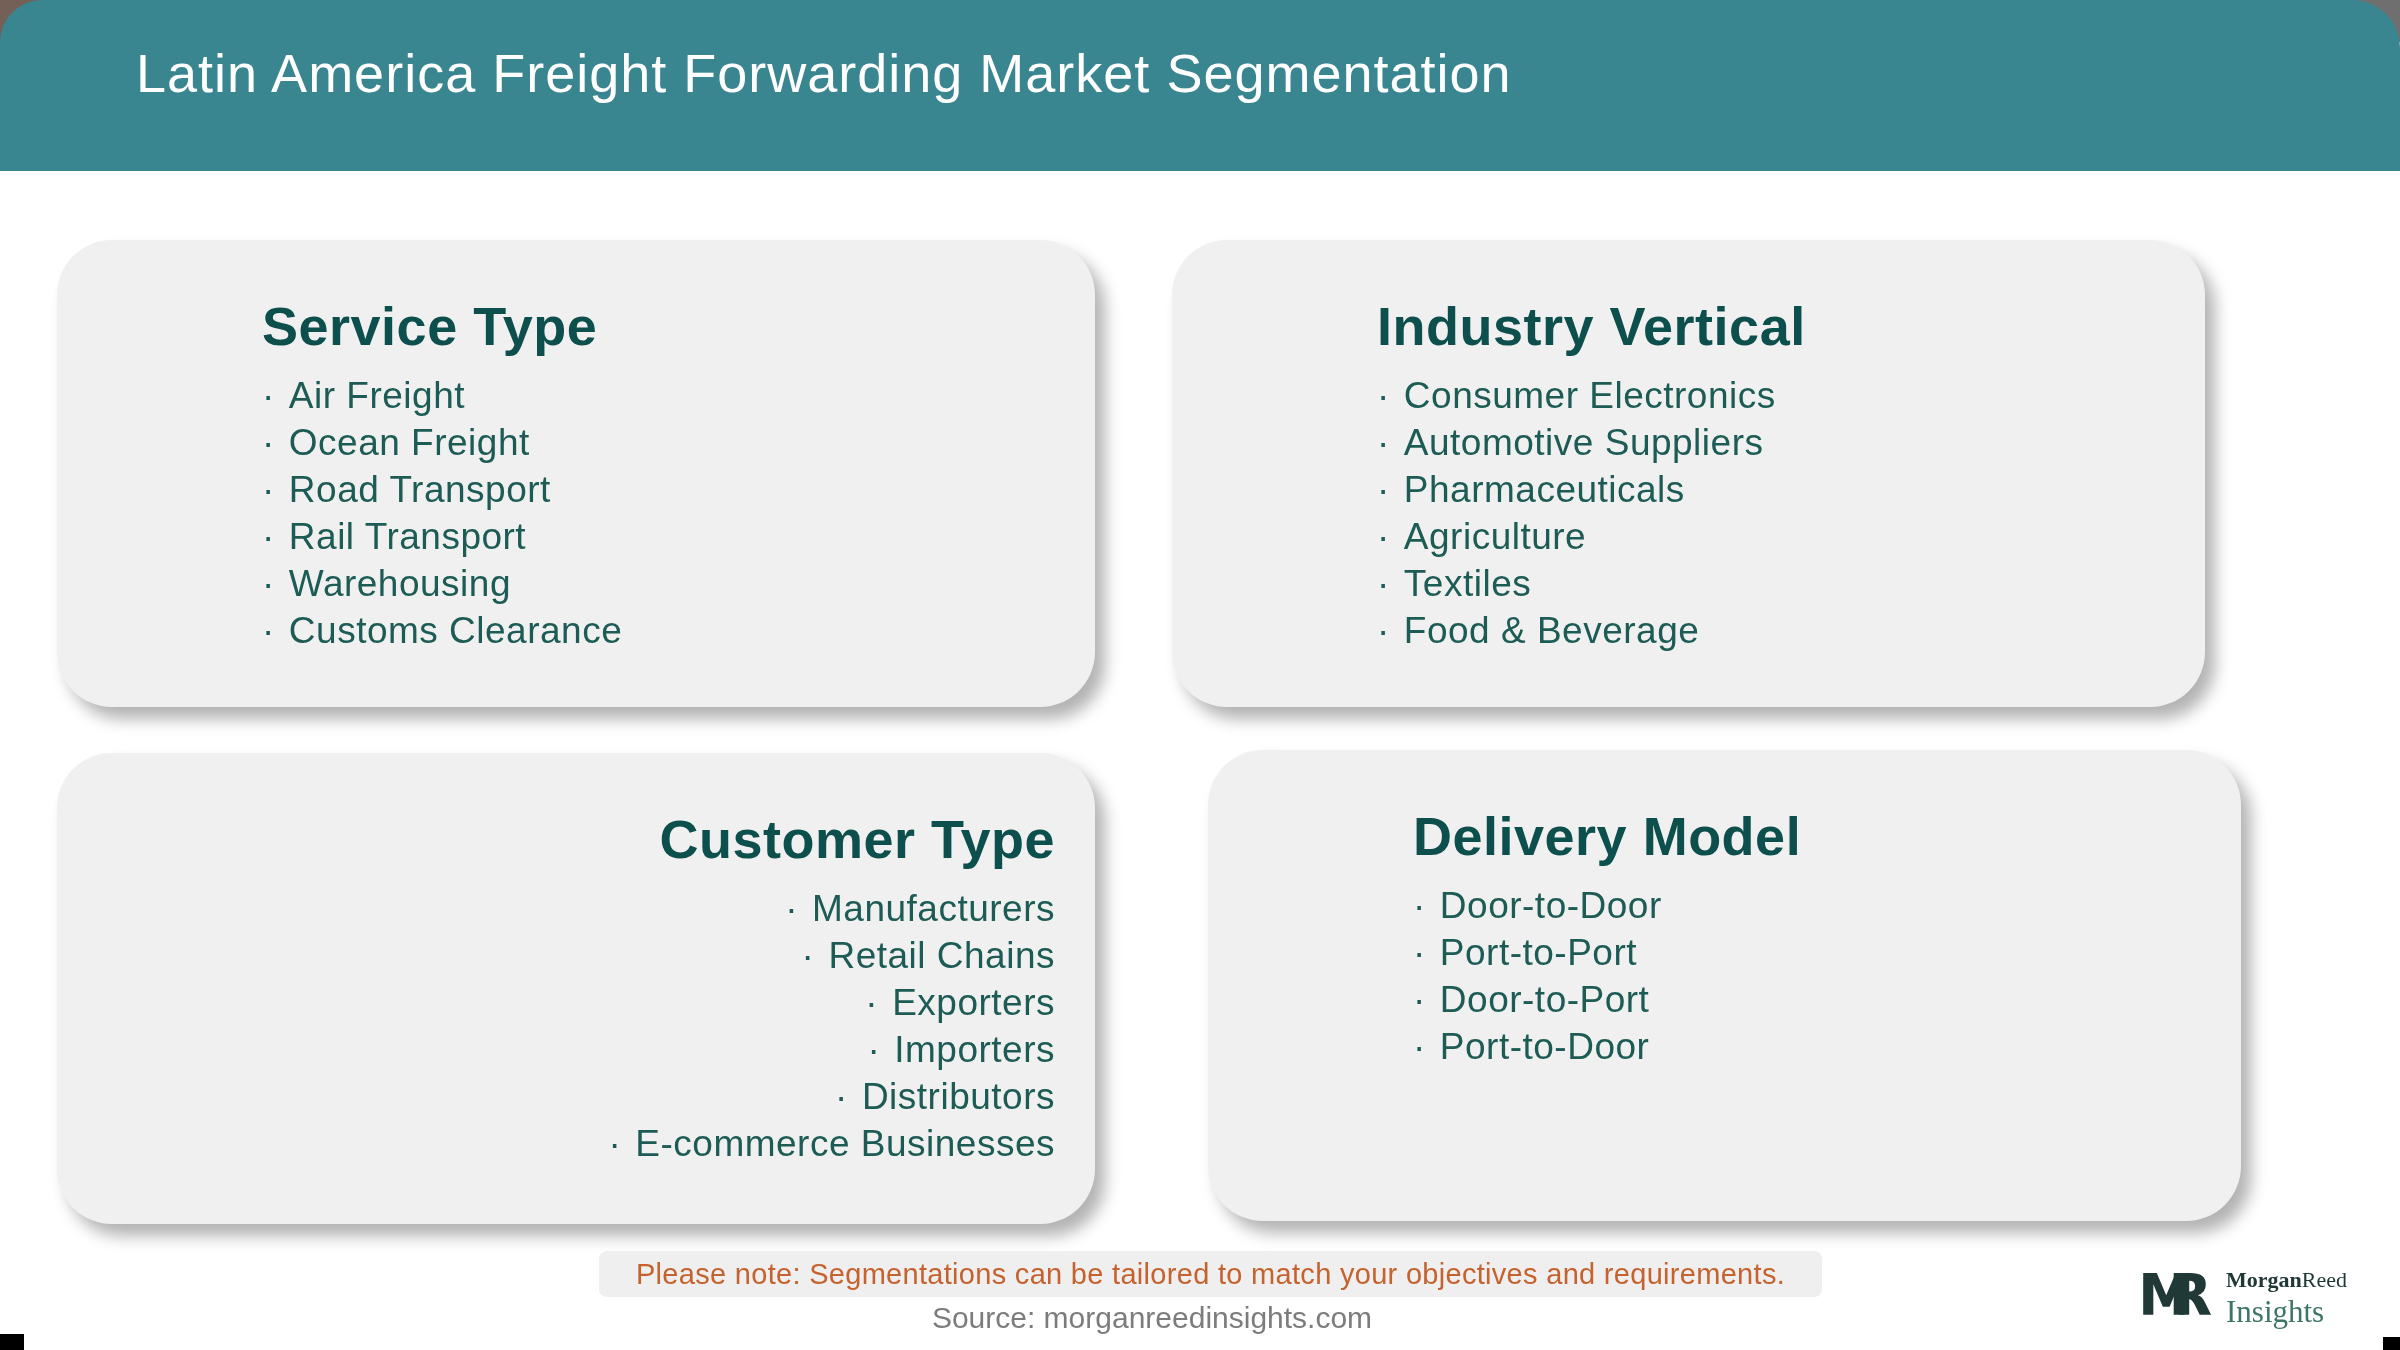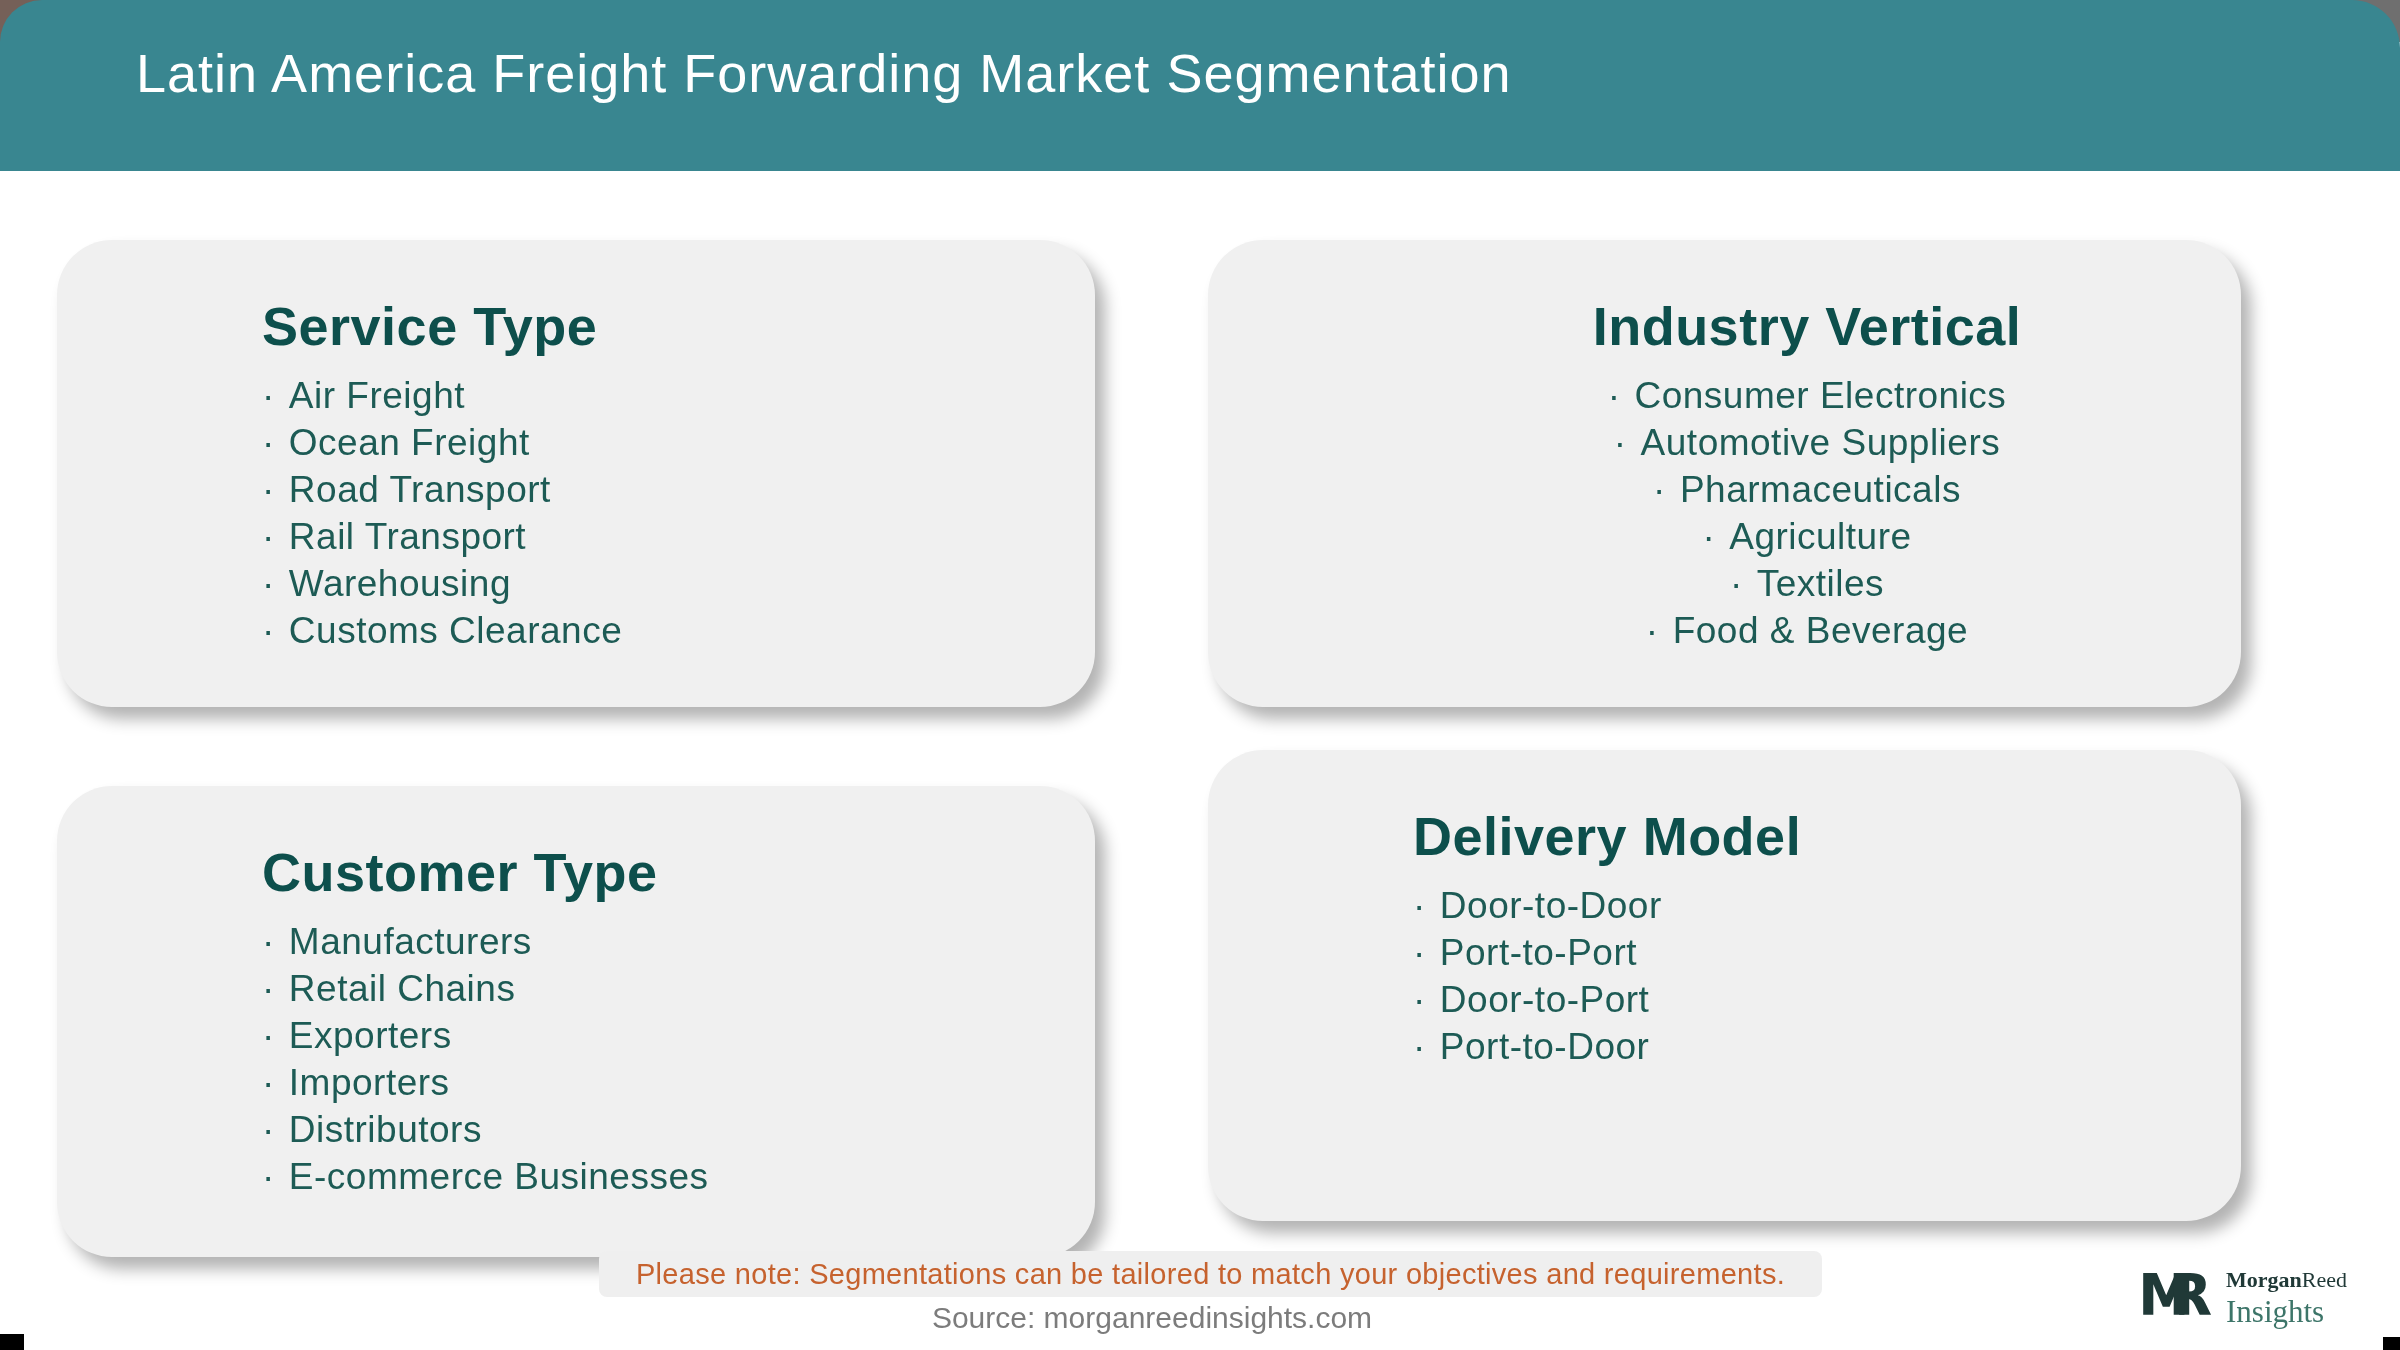--- a/index.html
+++ b/index.html
@@ -18,22 +18,22 @@
   .page-title{
     margin:8px;padding:34px 0 0 128px;
     font-size:54px;font-weight:400;color:#ffffff;letter-spacing:1px;
   }
   .card{
     position:absolute;background:#f0f0f0;border-radius:55px;
     box-shadow:10px 12px 16px rgba(0,0,0,0.30);
     padding:54px 40px 0 205px;box-sizing:border-box;z-index:1;
   }
   .card-1{left:57px;top:240px;width:1038px;height:467px;}
-  .card-2{left:1208px;top:240px;width:1033px;height:467px;text-align:center;}
-  .card-3{left:57px;top:786px;width:1038px;height:471px;}
+  .card-2{left:1172px;top:240px;width:1033px;height:467px;}
+  .card-3{left:57px;top:753px;width:1038px;height:471px;text-align:right;}
   .card-4{left:1208px;top:750px;width:1033px;height:471px;}
   .card-title{
     margin:0;font-size:54px;line-height:64px;font-weight:700;
     color:#0d4f4c;letter-spacing:0.5px;
   }
   .card-list{
     list-style:none;margin:14px 0 0 0;padding:0;
   }
   .card-list li{
     font-size:37px;line-height:47px;color:#1d5b55;letter-spacing:0.5px;

